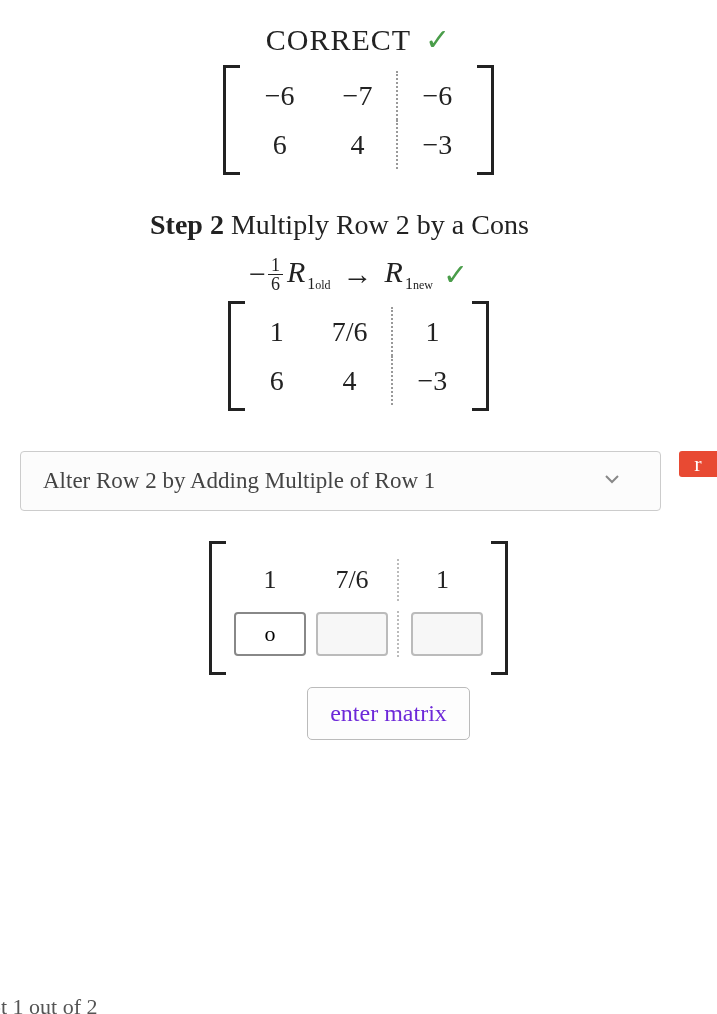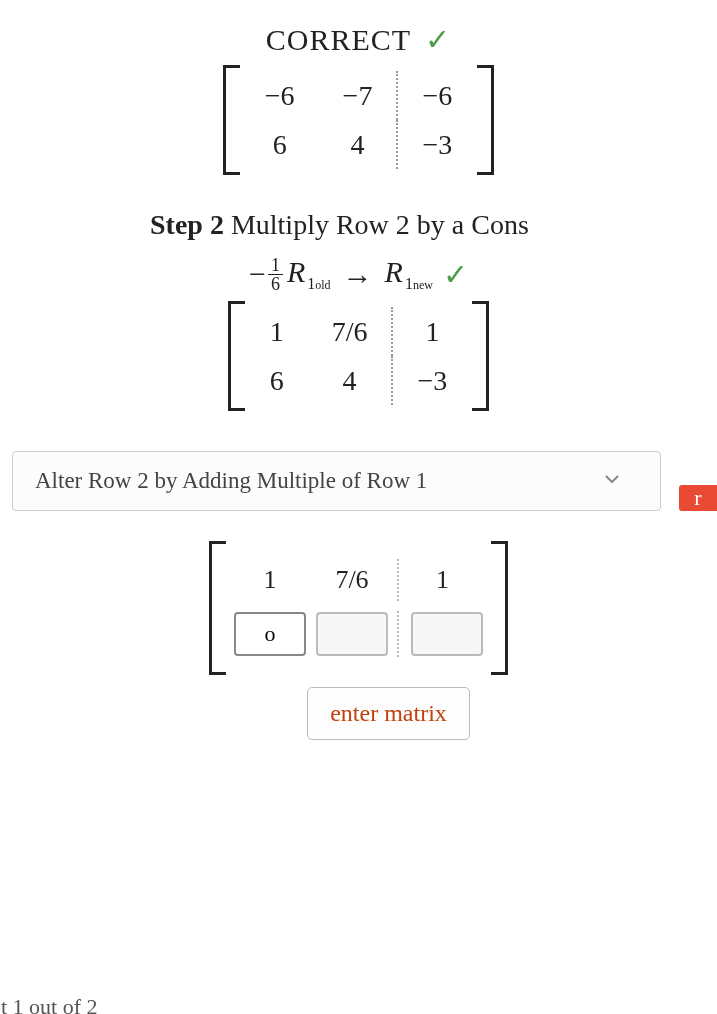--- a/index.html
+++ b/index.html
@@ -81,22 +81,22 @@
       font-style: normal;
     }
     .row-op .frac .num { border-bottom: 1.5px solid #222; padding: 0 3px; }
     .row-op .frac .den { padding: 0 3px; }
     .row-op .sub { font-size: 16px; font-style: normal; vertical-align: sub; margin-left: 2px; }
     .row-op .subsub { font-size: 12px; font-style: normal; vertical-align: sub; }
     .row-op .arrow { font-style: normal; margin: 0 12px; }
     .row-op .check2 { color: #4a9d4a; font-style: normal; margin-left: 10px; font-size: 30px; }
     .select-row {
       display: flex;
-      align-items: flex-end;
-      margin: 40px 0 0 0;
+      align-items: flex-start;
+      margin: 40px 0 0 8px;
       padding: 0 0 0 12px;
     }
     .select {
       flex: 1;
       border: 1px solid #ccc;
       border-radius: 4px;
       background: #fcfcfc;
       padding: 16px 40px 16px 22px;
       font-size: 23px;
       font-family: Georgia, serif;
@@ -156,21 +156,21 @@
       justify-content: center;
       margin: 12px 0 0 60px;
     }
     .enter-btn {
       border: 1px solid #bbb;
       border-radius: 5px;
       background: #fdfdfd;
       padding: 12px 22px;
       font-size: 24px;
       font-family: Georgia, serif;
-      color: #c2410c;
+      color: #6d28d9;
     }
     .footer-cut {
       position: absolute;
       bottom: -6px;
       left: -10px;
       font-size: 22px;
       color: #555;
       font-family: Georgia, serif;
     }
     

